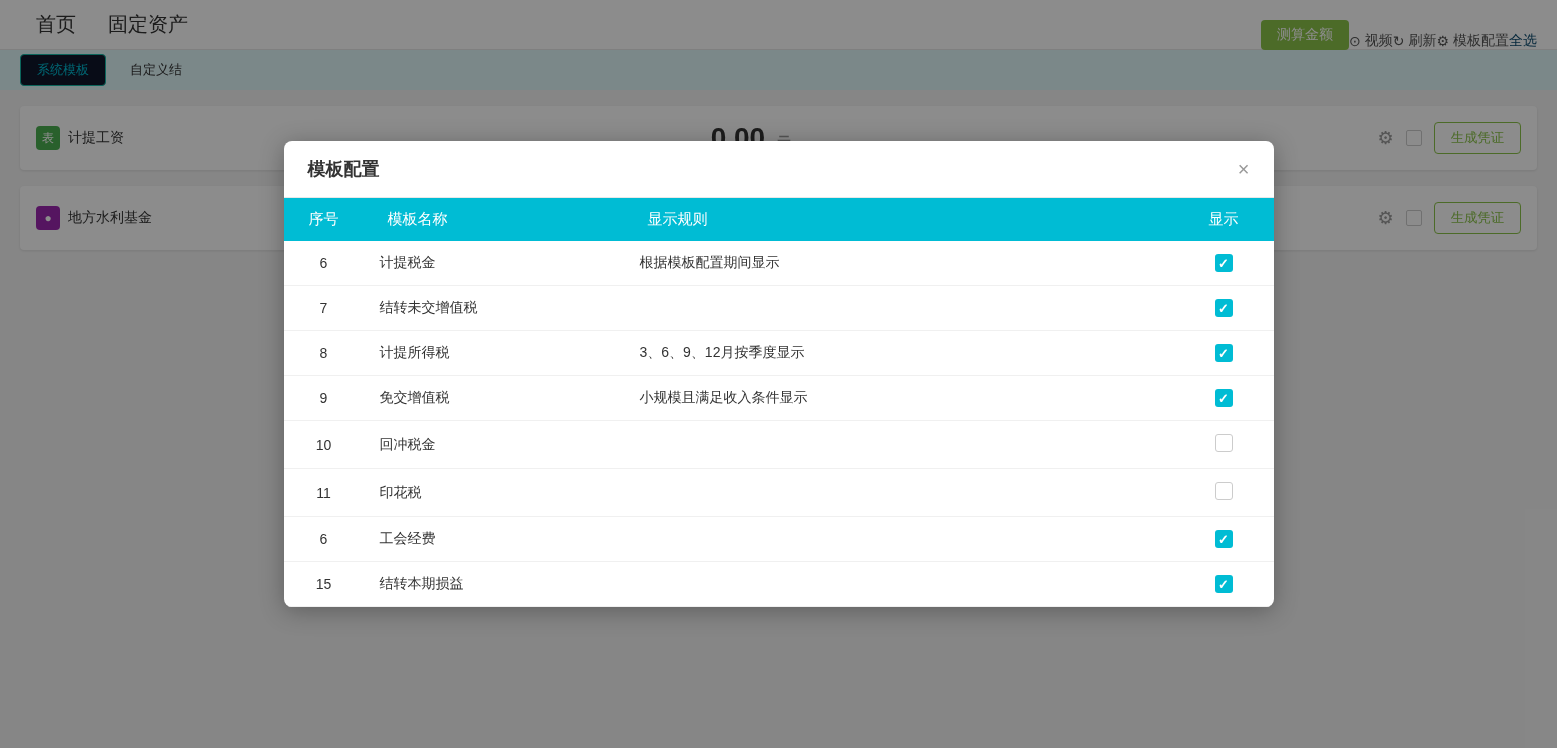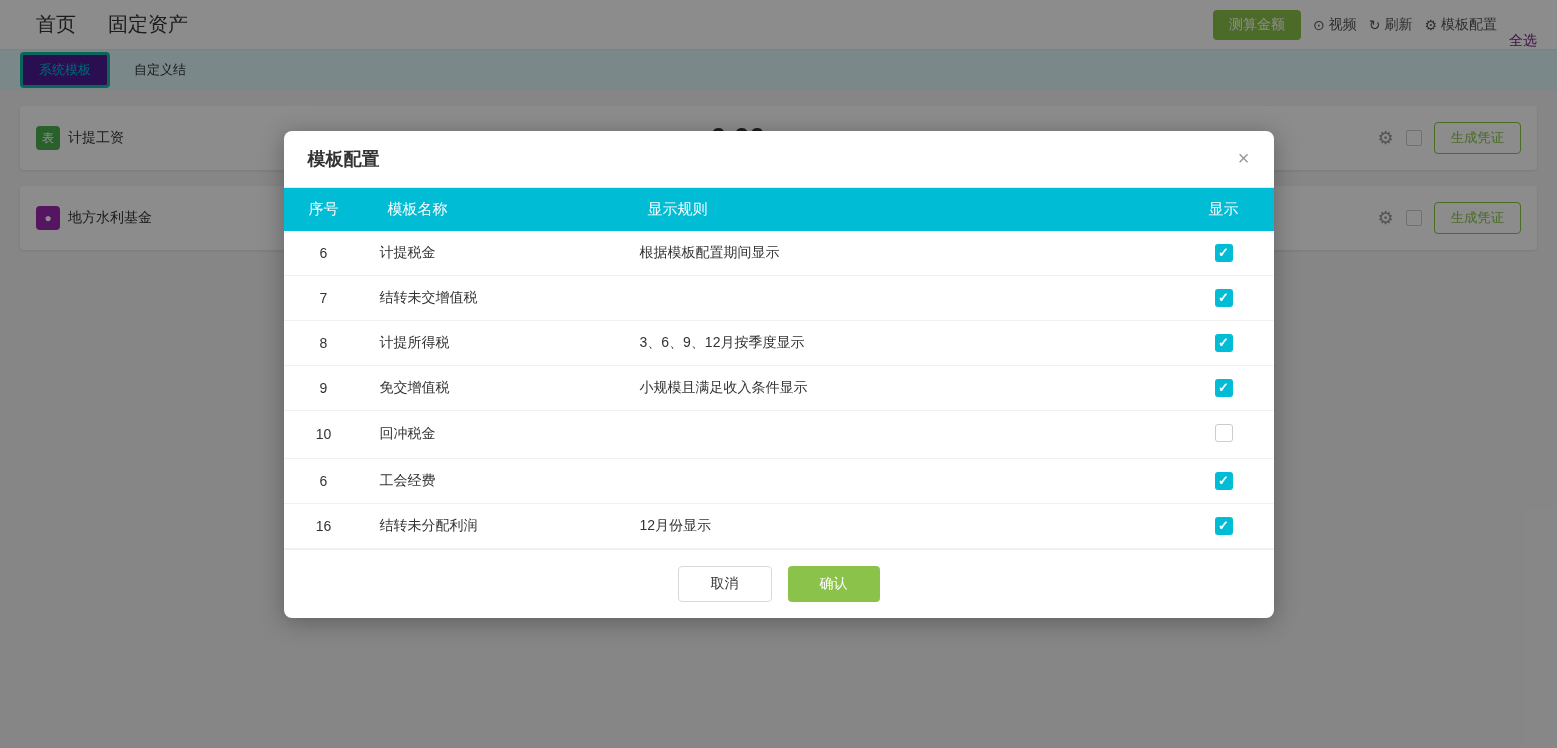--- a/index.html
+++ b/index.html
@@ -34,22 +34,21 @@
     .nav-item {
       padding: 0 16px;
       color: #333;
       cursor: pointer;
       font-size: 20px;
     }
 
     
     .toolbar {
       display: flex;
-      align-items: center;
-      gap: 12px;
+      align-items: flex-end;
       margin-left: auto;
     }
     .btn-calc {
       background: #8bc34a;
       color: #fff;
       border: none;
       padding: 6px 16px;
       border-radius: 4px;
       cursor: pointer;
       font-size: 14px;
@@ -65,21 +64,21 @@
       color: #555;
       cursor: pointer;
       display: flex;
       align-items: center;
       gap: 4px;
     }
     .select-all {
       display: flex;
       align-items: center;
       gap: 4px;
-      color: #701a75;
+      color: #0c4a6e;
       margin-top: 32px;
     }
 
     
     .main-content {
       padding: 16px 20px;
     }
     .card {
       background: #fff;
       border-radius: 4px;
@@ -266,22 +265,22 @@
       gap: 8px;
     }
     .sub-tab {
       padding: 6px 16px;
       cursor: pointer;
       border-radius: 4px;
       font-size: 13px;
       color: #333;
     }
     .sub-tab.active {
-      background: #4c1d95;
-      border: 3px solid #14b8a6;
+      background: #0f172a;
+      border: 1px solid #14b8a6;
       color: #00bcd4;
     }
   </style>
 </head>
 <body>
 
 <div class="bg-page">
 
   <div class="top-nav">
     <span class="nav-item">首页</span>
@@ -390,33 +389,35 @@
               <td>小规模且满足收入条件显示</td>
               <td style="text-align: center;"><span class="cb-checked"></span></td>
             </tr>
             <tr>
               <td>10</td>
               <td>回冲税金</td>
               <td></td>
               <td style="text-align: center;"><span class="cb-unchecked"></span></td>
             </tr>
             <tr>
+              <td>11</td>
+              <td>印花税</td>
+              <td></td>
+              <td style="text-align: center;"><span class="cb-unchecked"></span></td>
+            </tr>
+            <tr>
               <td>6</td>
               <td>工会经费</td>
               <td></td>
               <td style="text-align: center;"><span class="cb-checked"></span></td>
             </tr>
             <tr>
-              <td>16</td>
-              <td>结转未分配利润</td>
-              <td>12月份显示</td>
+              <td>15</td>
+              <td>结转本期损益</td>
+              <td></td>
               <td style="text-align: center;"><span class="cb-checked"></span></td>
             </tr>
           </tbody>
       </table>
     </div>
 
-    <div class="dialog-footer">
-      <button class="btn-cancel">取消</button>
-      <button class="btn-confirm">确认</button>
-    </div>
   </div>
 </div>
 
 </body></html>

